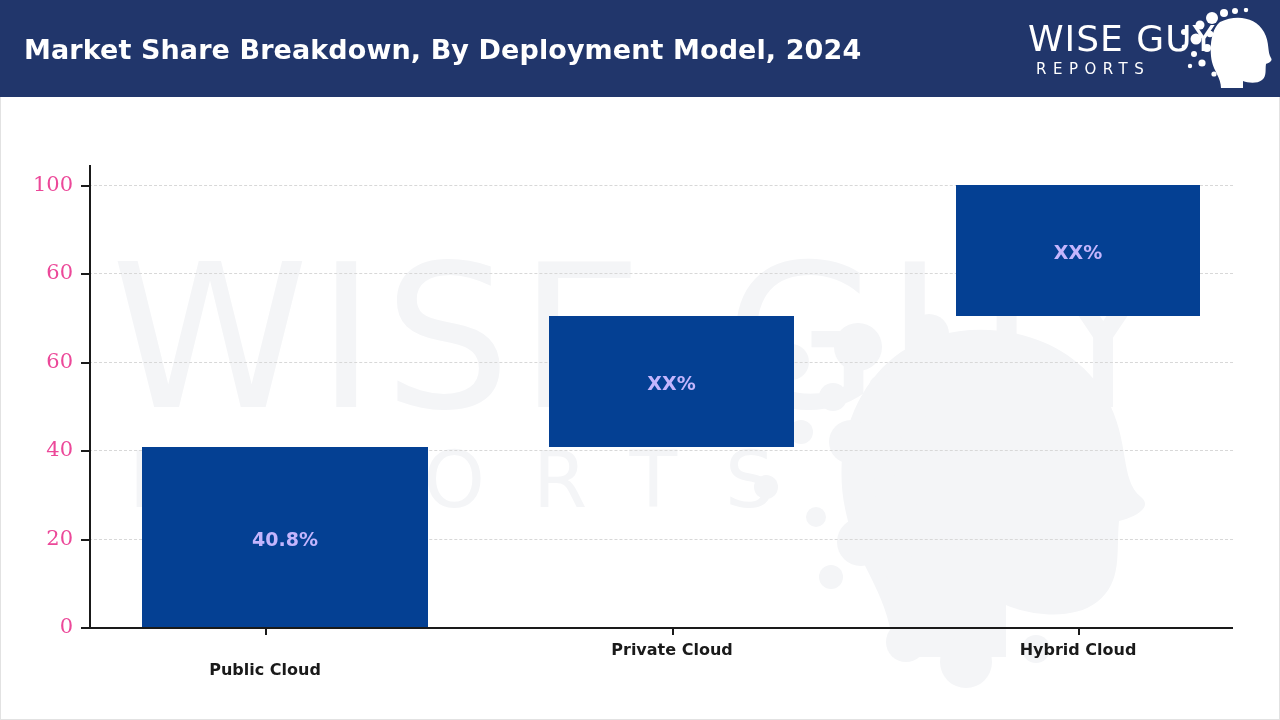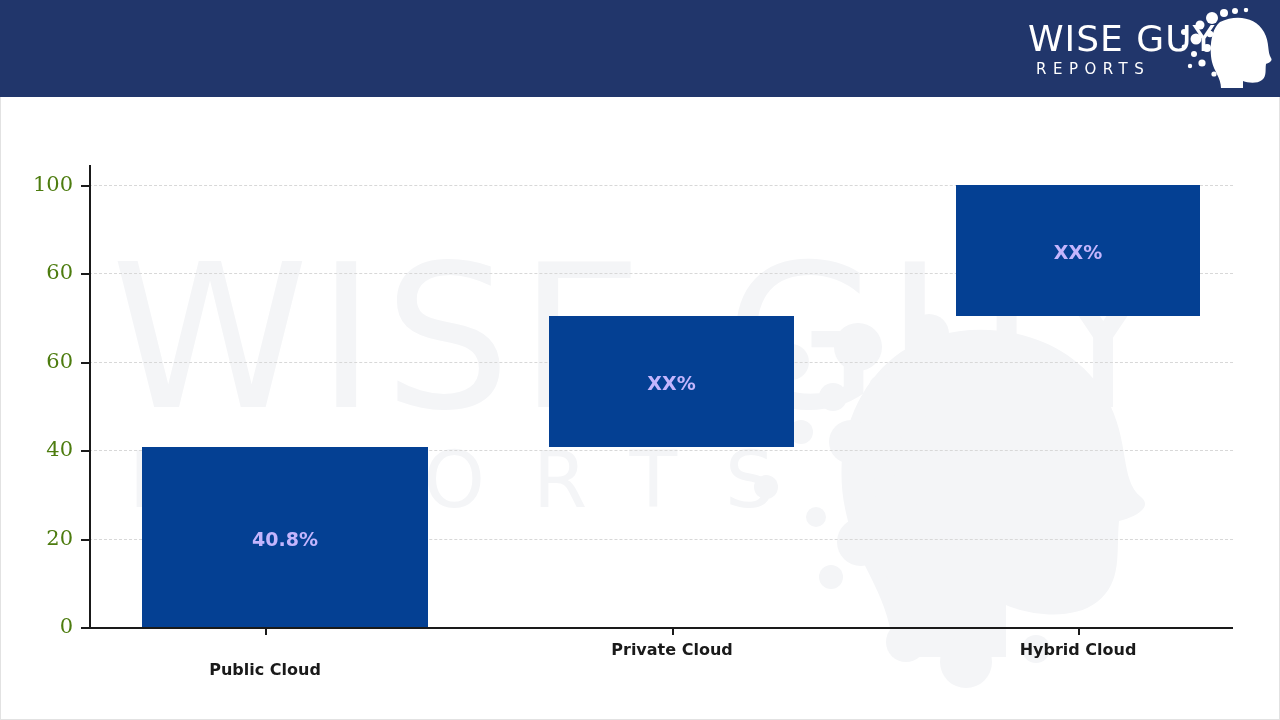--- a/index.html
+++ b/index.html
@@ -125,21 +125,21 @@
     left: 80px;
     width: 8px;
     height: 0;
     border-top: 2px solid #1a1a1a;
   }
   .y-tick-label {
     position: absolute;
     right: 1206px;  
     text-align: right;
     font-size: 21px;
-    color: #4d7c0f;
+    color: #ec4899;
     font-family: "DejaVu Serif", "Liberation Serif", serif;
     white-space: nowrap;
     line-height: 1;
   }
   .x-tick {
     position: absolute;
     top: 530px;
     width: 0;
     height: 8px;
     border-left: 2px solid #1a1a1a;
@@ -155,20 +155,21 @@
     white-space: nowrap;
     line-height: 1;
   }
 </style>
 </head>
 <body>
 
 <div id="page">
 
   <div id="header">
+    <div id="header-title">Market Share Breakdown, By Deployment Model, 2024</div>
 
     <div id="logo">
       <svg width="250" height="84" viewBox="0 0 250 84" xmlns="http://www.w3.org/2000/svg">
         <text x="4" y="43" font-family="DejaVu Sans, Liberation Sans, sans-serif" font-size="36" fill="#ffffff" letter-spacing="1">WISE GUY</text>
         <text x="12" y="66" font-family="DejaVu Sans, Liberation Sans, sans-serif" font-size="15" fill="#ffffff" letter-spacing="6.5">REPORTS</text>
 
         <g fill="#ffffff">
           <path d="M196 14 C212 6 232 9 240 24 C246 35 243 44 247 50 C249 53 245 55 242 56
                    C241 62 243 68 238 72 C233 76 224 75 219 73 L219 80 L197 80
                    C197 70 190 63 188 54 C185 41 187 21 196 14 Z"></path>

